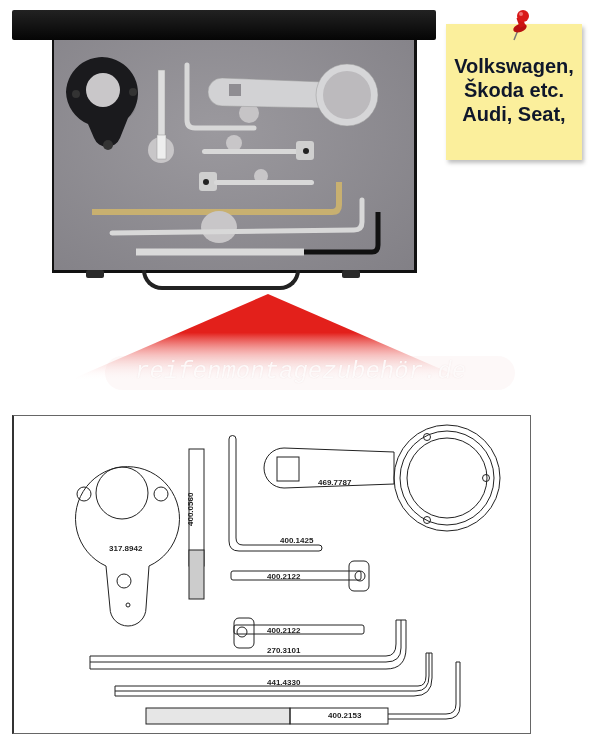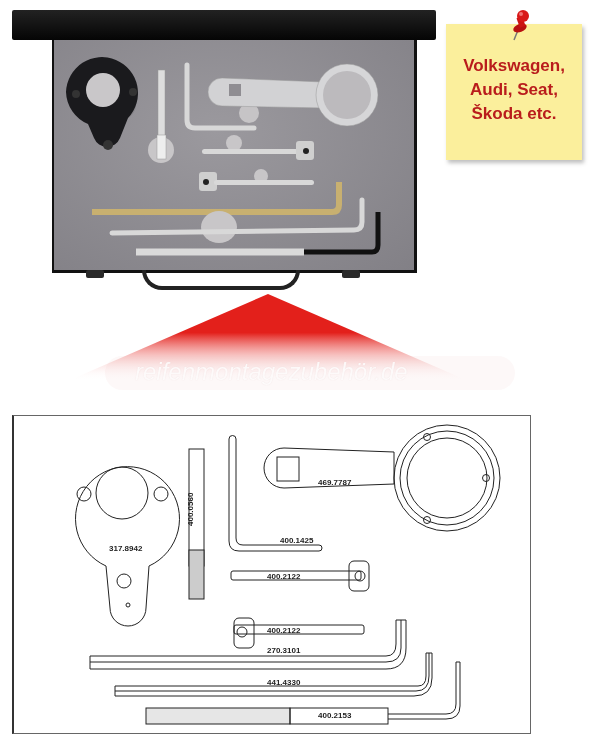--- a/index.html
+++ b/index.html
@@ -6,26 +6,26 @@
   body{width:600px;height:747px;position:relative;overflow:hidden;font-family:"Liberation Sans",sans-serif;}
   .abs{position:absolute;}
   
   #case{left:12px;top:10px;width:424px;height:290px;}
   .lid{position:absolute;left:0;top:0;width:424px;height:30px;background:linear-gradient(#222,#050505);border-radius:2px;}
   .tray{position:absolute;left:40px;top:30px;width:360px;height:230px;background:#8f8d92;background:radial-gradient(ellipse at 45% 40%,#9b999e,#828086);border-left:2px solid #111;border-right:3px solid #111;border-bottom:3px solid #111;}
   .foot{position:absolute;top:260px;width:18px;height:8px;background:#2a2a2a;border-radius:2px;}
   .handle{position:absolute;left:130px;top:260px;width:150px;height:16px;border:4px solid #222;border-top:none;border-radius:0 0 40px 40px;}
   
   #note{left:446px;top:24px;width:136px;height:136px;background:#fbef9c;box-shadow:2px 3px 4px rgba(0,0,0,.25);}
-  #note .txt{position:absolute;left:0;top:30px;width:136px;text-align:center;color:#b91c1c;font-weight:bold;font-size:17px;line-height:24px;}
+  #note .txt{position:absolute;left:0;top:30px;width:136px;text-align:center;color:#0f172a;font-weight:bold;font-size:20px;line-height:24px;}
   #pin{position:absolute;left:62px;top:-14px;}
   
   #arrow{left:0;top:290px;width:600px;height:120px;}
   #wm{left:105px;top:356px;width:410px;height:34px;border-radius:18px;background:rgba(235,200,200,.12);}
-  #wm .t{position:absolute;left:30px;top:2px;font-family:Liberation Sans, sans-serif;font-style:italic;font-size:24px;color:rgba(255,255,255,.85);text-shadow:0 0 1px rgba(220,180,180,.4);}
+  #wm .t{position:absolute;left:30px;top:2px;font-family:Liberation Mono, monospace;font-style:italic;font-size:24px;color:rgba(255,255,255,.85);text-shadow:0 0 1px rgba(220,180,180,.4);}
   
   #diagram{left:12px;top:415px;width:516px;height:317px;border:1px solid #666;border-left:2px solid #333;background:#fff;}
   .lbl{position:absolute;font-size:8px;font-weight:bold;color:#222;white-space:nowrap;}
 </style>
 </head>
 <body>
 
 <div id="case" class="abs">
   <div class="lid"></div>
   <div class="tray">
@@ -76,22 +76,22 @@
 <div id="note" class="abs">
   <svg id="pin" width="22" height="34" viewBox="0 0 22 34">
     <line x1="6" y1="30" x2="10" y2="20" stroke="#777" stroke-width="1.5"></line>
     <ellipse cx="12" cy="18" rx="7" ry="4" fill="#b81010" transform="rotate(-20 12 18)"></ellipse>
     <rect x="10" y="7" width="6" height="10" fill="#cc1414" transform="rotate(-20 13 12)"></rect>
     <circle cx="15" cy="6" r="6" fill="#d81818"></circle>
     <circle cx="13" cy="4" r="2" fill="#f07070"></circle>
   </svg>
   <div class="txt">
     <div>Volkswagen,</div>
+    <div>Škoda etc.</div>
     <div>Audi, Seat,</div>
-    <div>Škoda etc.</div>
   </div>
 </div>
 
 <svg id="arrow" class="abs" width="600" height="120" viewBox="0 0 600 120">
   <defs>
     <linearGradient id="ag" x1="0" y1="0" x2="0" y2="1">
       <stop offset="0" stop-color="#e3201b"></stop>
       <stop offset=".45" stop-color="#e3201b"></stop>
       <stop offset="1" stop-color="#ffffff" stop-opacity="0"></stop>
     </linearGradient>
@@ -146,14 +146,14 @@
     <path d="M374,298 L432,298 Q442,298 442,288 L442,246 L446,246 L446,290 Q446,303 432,303 L374,303"></path>
   </svg>
   <span class="lbl" style="left:95px;top:128px">317.8942</span>
   <span class="lbl" style="left:172px;top:110px;transform:rotate(-90deg);transform-origin:left top">400.0560</span>
   <span class="lbl" style="left:266px;top:120px">400.1425</span>
   <span class="lbl" style="left:304px;top:62px">469.7787</span>
   <span class="lbl" style="left:253px;top:156px">400.2122</span>
   <span class="lbl" style="left:253px;top:210px">400.2122</span>
   <span class="lbl" style="left:253px;top:230px">270.3101</span>
   <span class="lbl" style="left:253px;top:262px">441.4330</span>
-  <span class="lbl" style="left:304px;top:295px">400.2153</span>
+  <span class="lbl" style="left:314px;top:295px">400.2153</span>
 </div>
 
 </body></html>

